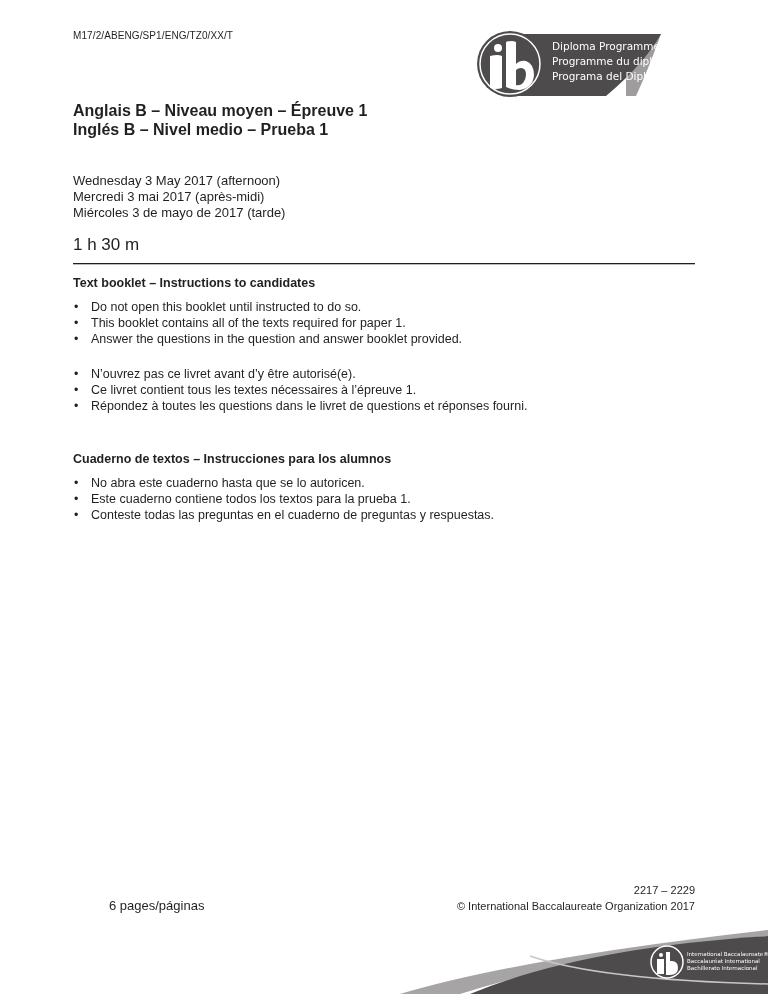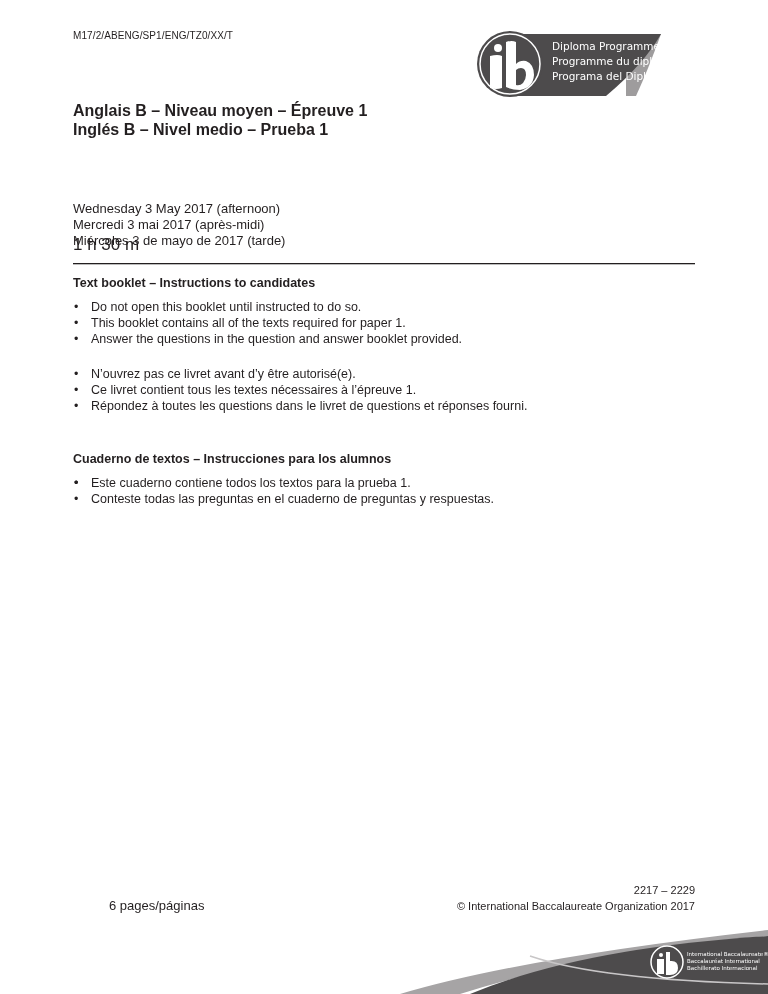--- a/index.html
+++ b/index.html
@@ -39,21 +39,20 @@
       font-weight: bold;
       font-size: 16px;
       line-height: 18.5px;
     }
     .dates {
       position: absolute;
       left: 73px;
       top: 173px;
       font-size: 13px;
       line-height: 16px;
-      margin-top: 28px;
     }
     .duration {
       position: absolute;
       left: 73px;
       top: 235px;
       font-size: 17px;
     }
     .rule {
       position: absolute;
       left: 73px;
@@ -164,21 +163,21 @@
   <ul>
     <li><span class="bullet">•</span><span>N’ouvrez pas ce livret avant d’y être autorisé(e).</span></li>
     <li><span class="bullet">•</span><span>Ce livret contient tous les textes nécessaires à l’épreuve 1.</span></li>
     <li><span class="bullet">•</span><span>Répondez à toutes les questions dans le livret de questions et réponses fourni.</span></li>
   </ul>
 </div>
 
 <div class="section" style="top:452px;">
   <div class="section-heading">Cuaderno de textos – Instrucciones para los alumnos</div>
   <ul>
-    <li><span class="bullet">•</span></li>
+    <li><span class="bullet">•</span><span>No abra este cuaderno hasta que se lo autoricen.</span></li>
     <li><span class="bullet">•</span><span>Este cuaderno contiene todos los textos para la prueba 1.</span></li>
     <li><span class="bullet">•</span><span>Conteste todas las preguntas en el cuaderno de preguntas y respuestas.</span></li>
   </ul>
 </div>
 
 <div class="footer-pages">6 pages/páginas</div>
 
 <div class="footer-right">
   <div>2217 – 2229</div>
   <div>© International Baccalaureate Organization 2017</div>

